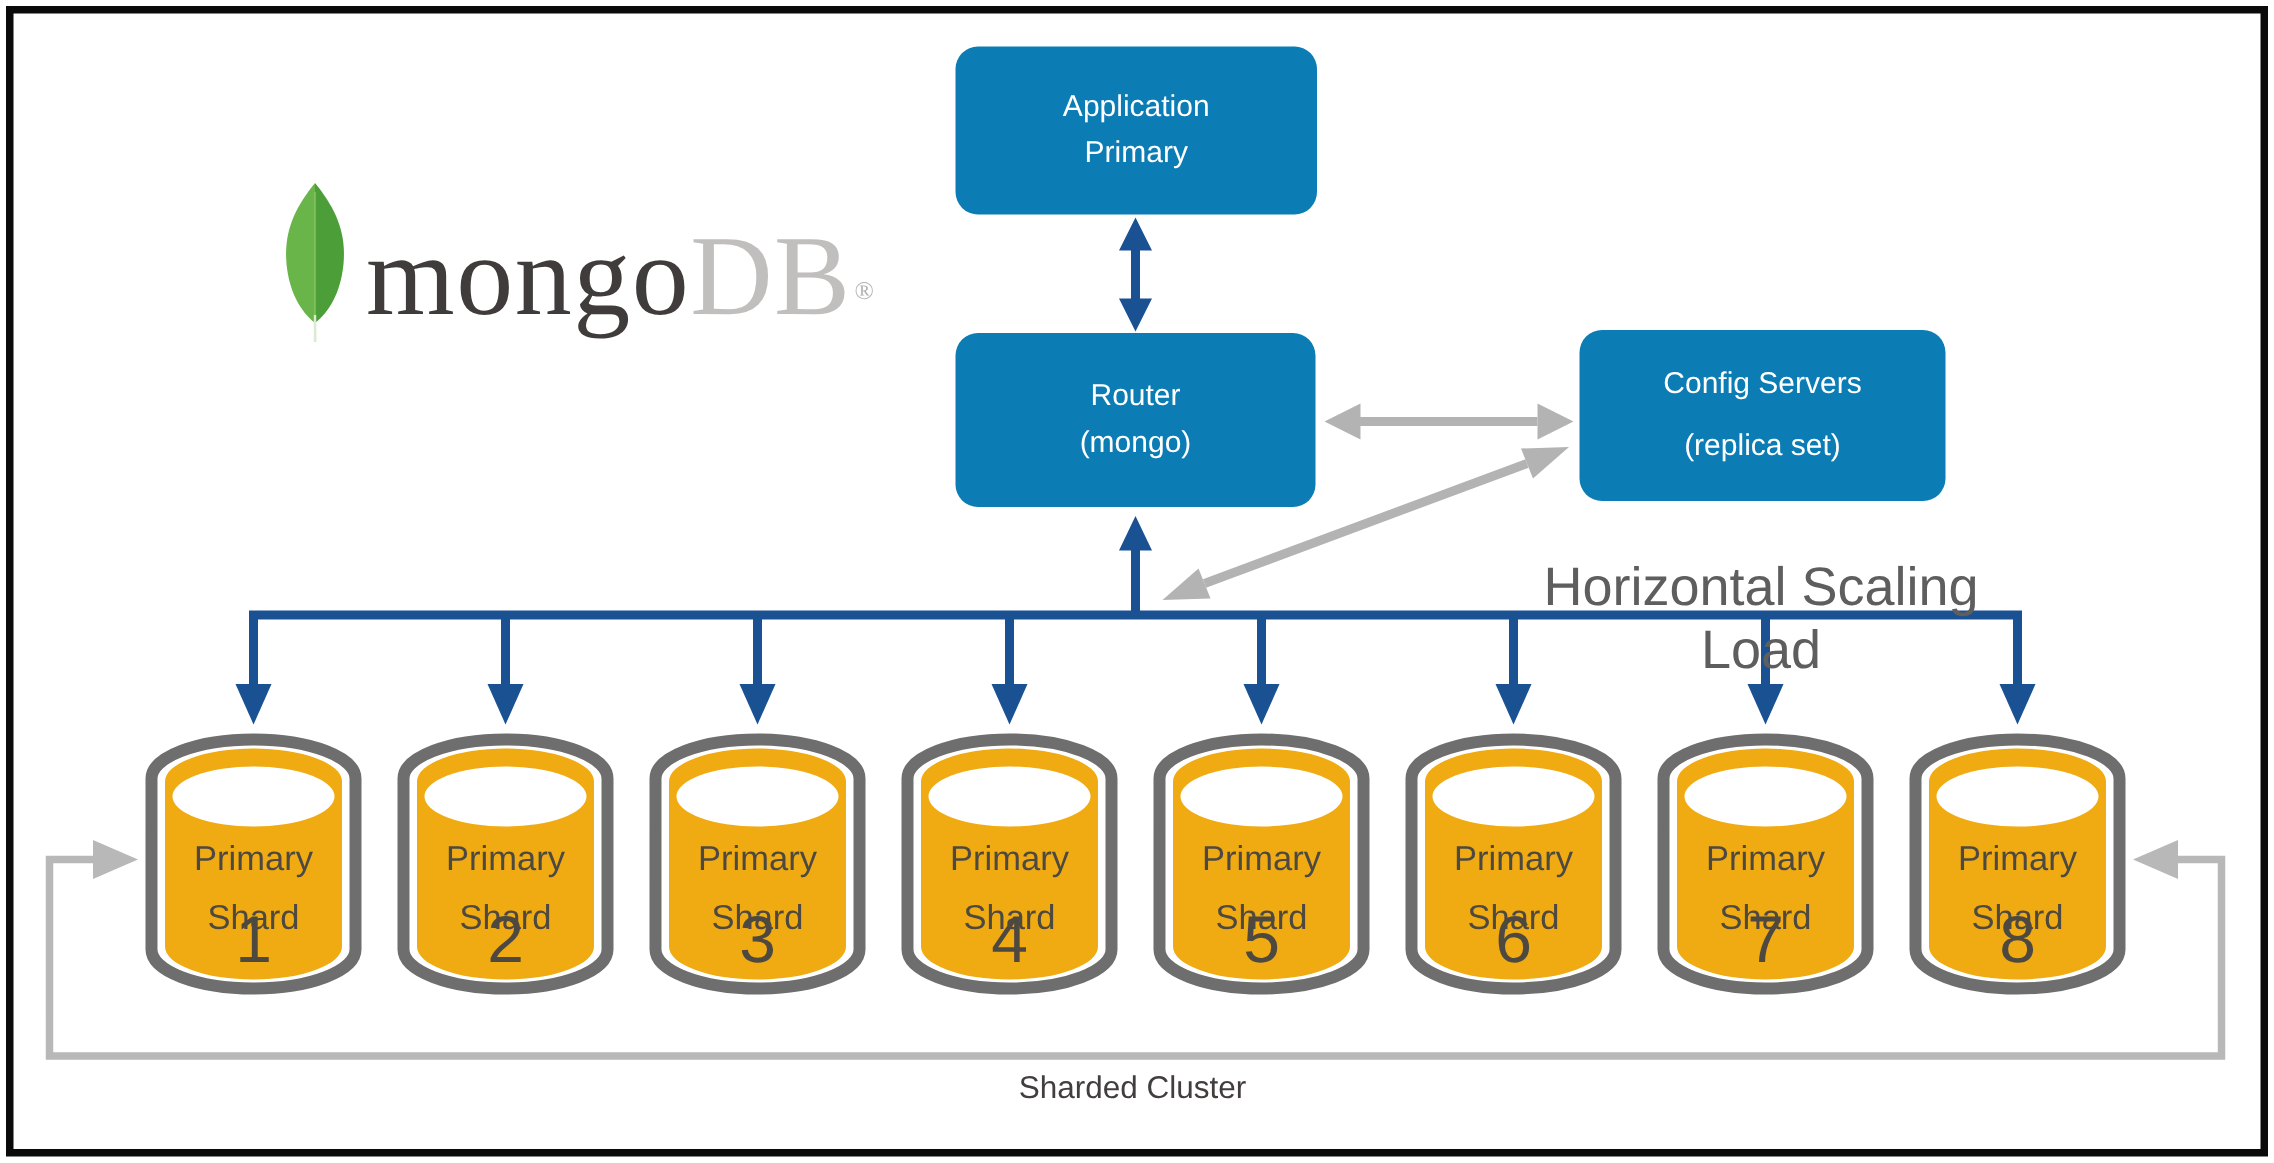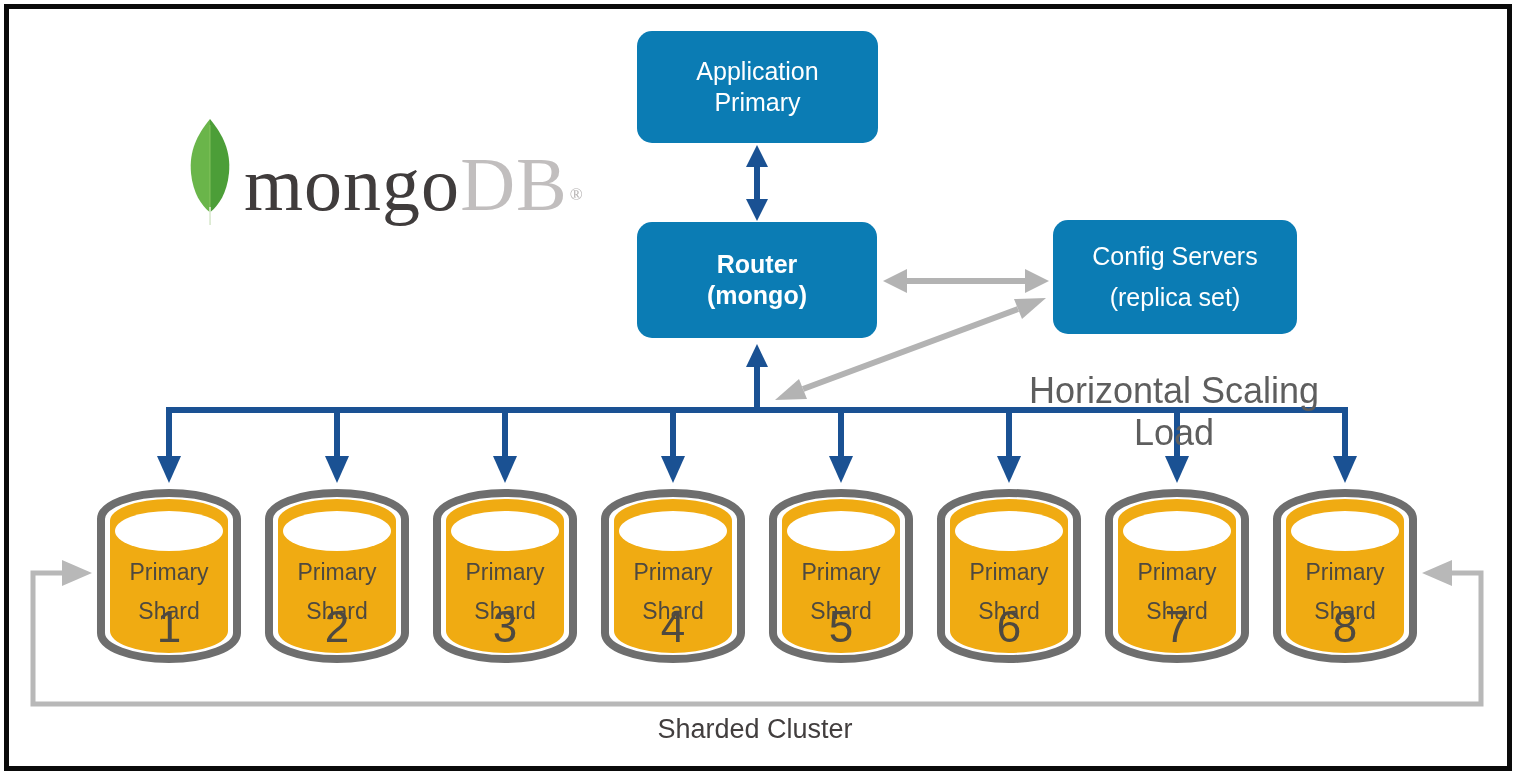--- a/index.html
+++ b/index.html
@@ -1,41 +1,41 @@
 <!DOCTYPE html>
 <html><head>
 <meta charset="utf-8">
 <style>
   html,body{margin:0;padding:0;background:#ffffff;}
   .stage{position:relative;width:1516px;height:775px;background:#ffffff;
          font-family:"Liberation Sans",sans-serif;overflow:hidden;}
   .frame{position:absolute;left:4px;top:4px;right:4px;bottom:4px;
          border:5px solid #0a0a0a;}
   
-  .logo{position:absolute;left:186px;top:108px;display:flex;align-items:center;}
+  .logo{position:absolute;left:186px;top:108px;display:flex;align-items:flex-end;}
   .leaf{width:48px;height:112px;margin-top:4px;}
   .logo-text{font-family:"Liberation Serif",serif;font-size:76px;line-height:76px;
              margin-left:10px;margin-top:38px;letter-spacing:1px;}
   .logo-mongo{color:#403c3c;}
   .logo-db{color:#c1bebe;}
   .logo-reg{font-size:17px;color:#b5b2b2;vertical-align:10px;margin-left:2px;}
   
   .node{position:absolute;background:#0b7cb4;border-radius:15px;color:#ffffff;
         display:flex;flex-direction:column;justify-content:center;align-items:center;
-        font-size:25px;line-height:31px;text-align:center;}
+        font-size:20px;line-height:31px;text-align:center;}
   .node-app{left:637px;top:31px;width:241px;height:112px;}
-  .node-router{left:637px;top:222px;width:240px;height:116px;font-weight:bold;}
+  .node-router{left:637px;top:222px;width:240px;height:116px;}
   .node-config{left:1053px;top:220px;width:244px;height:114px;gap:10px;}
   
   .connectors{position:absolute;left:0;top:0;width:1516px;height:775px;pointer-events:none;}
   
   .hsl-label{position:absolute;left:1028px;top:370px;width:292px;text-align:center;
              font-size:36px;color:#5e5e5e;}
   .sc-label{position:absolute;left:555px;top:714px;width:400px;text-align:center;
-            font-size:27px;color:#423e3e;}
+            font-size:21px;color:#423e3e;}
   
   .shard{position:absolute;top:487px;width:148px;height:178px;}
   .shard svg{position:absolute;left:0;top:0;}
   .shard-text{position:absolute;left:0;top:0;width:100%;height:100%;text-align:center;}
   .shard-name{position:absolute;top:66px;left:50%;transform:translateX(-50%);width:100px;
               font-size:23px;line-height:39px;color:#4e4940;}
   .shard-num{position:absolute;top:116px;left:0;width:100%;
              font-size:44px;line-height:48px;color:#4e4940;}
 </style>
 </head>

